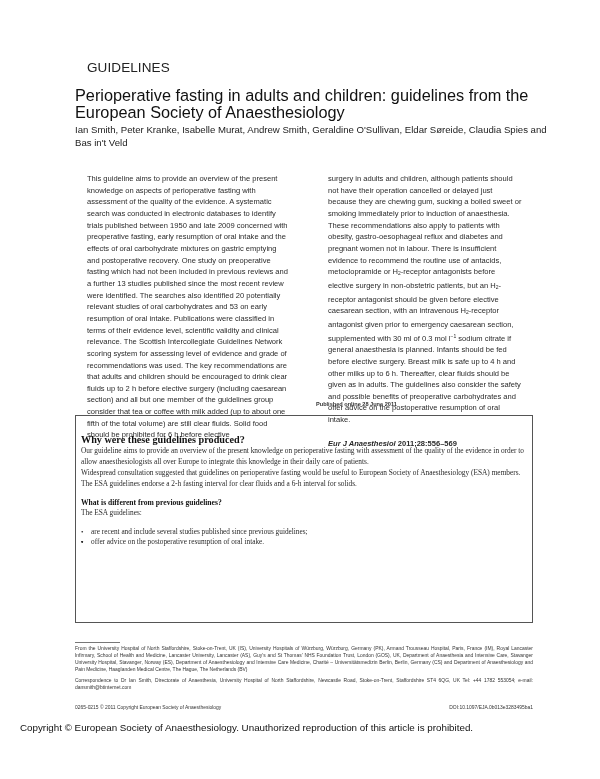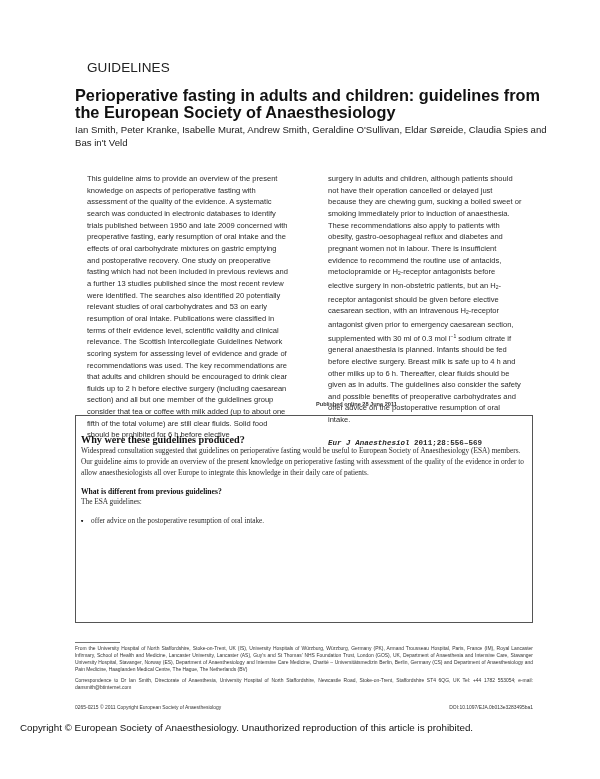--- a/index.html
+++ b/index.html
@@ -5,35 +5,35 @@
     * { margin: 0; padding: 0; box-sizing: border-box; }
     html, body { width: 600px; height: 779px; background: #ffffff; overflow: hidden; }
     body { position: relative; color: #1a1a1a; font-family: "Liberation Sans", sans-serif; }
 
     .section-label {
       position: absolute; left: 87px; top: 60px;
       font-size: 13.5px; letter-spacing: 0.1px; color: #222;
     }
     .title {
       position: absolute; left: 75px; top: 87px; width: 470px;
-      font-size: 16.3px; font-weight: bold; line-height: 17px; color: #111;
+      font-size: 16.3px; font-weight: normal; line-height: 17px; color: #111;
     }
     .authors {
       position: absolute; left: 75px; top: 123px; width: 480px;
       font-size: 9.6px; line-height: 13px; color: #222;
     }
     .col {
       position: absolute; top: 161px;
       font-size: 7.55px; line-height: 11.65px; color: #2a2a2a;
       text-align: left;
     }
     .col-left { left: 75px; width: 228px; }
     .col-right { left: 316px; width: 218px; top: 161px; }
     .col p { margin: 12px; }
-    .citation { margin-top: 0; font-family: Liberation Mono, monospace; }
+    .citation { margin-top: 0; }
     .citation .journal { font-weight: bold; font-style: italic; }
     .citation .ref { font-weight: bold; }
     .pubdate {
       position: absolute; left: 316px; top: 401px;
       font-size: 5.6px; color: #333; font-weight: bold;
     }
     .sub { font-size: 5px; vertical-align: -1px; }
     .sup { font-size: 5px; vertical-align: 3px; }
 
     .box {
@@ -84,26 +84,27 @@
 
 <div class="col col-right">
   <p><span>surgery in adults and children, although patients should not have their operation cancelled or delayed just because they are chewing gum, sucking a boiled sweet or smoking immediately prior to induction of anaesthesia. These recommendations also apply to patients with obesity, gastro-oesophageal reflux and diabetes and pregnant women not in labour. There is insufficient evidence to recommend the routine use of antacids, metoclopramide or H</span><span class="sub">2</span><span>-receptor antagonists before elective surgery in non-obstetric patients, but an H</span><span class="sub">2</span><span>-receptor antagonist should be given before elective caesarean section, with an intravenous H</span><span class="sub">2</span><span>-receptor antagonist given prior to emergency caesarean section, supplemented with 30 ml of 0.3 mol l</span><span class="sup">−1</span><span> sodium citrate if general anaesthesia is planned. Infants should be fed before elective surgery. Breast milk is safe up to 4 h and other milks up to 6 h. Thereafter, clear fluids should be given as in adults. The guidelines also consider the safety and possible benefits of preoperative carbohydrates and offer advice on the postoperative resumption of oral intake.</span></p>
   <p class="citation"><span class="journal">Eur J Anaesthesiol</span><span class="ref"> 2011;28:556–569</span></p>
 </div>
 
 <div class="pubdate">Published online 28 June 2011</div>
 
 <div class="box">
   <h3>Why were these guidelines produced?</h3>
+  <p>Our guideline aims to provide an overview of the present knowledge on perioperative fasting with assessment of the quality of the evidence in order to allow anaesthesiologists all over Europe to integrate this knowledge in their daily care of patients.</p>
   <p>Widespread consultation suggested that guidelines on perioperative fasting would be useful to European Society of Anaesthesiology (ESA) members.</p>
-  <p>Our guideline aims to provide an overview of the present knowledge on perioperative fasting with assessment of the quality of the evidence in order to allow anaesthesiologists all over Europe to integrate this knowledge in their daily care of patients.</p>
+  <p>The ESA guidelines endorse a 2-h fasting interval for clear fluids and a 6-h interval for solids.</p>
   <h4>What is different from previous guidelines?</h4>
   <p>The ESA guidelines:</p>
   <ul>
-    <li><span class="bullet">•</span></li>
+    <li><span class="bullet">•</span><span>are recent and include several studies published since previous guidelines;</span></li>
     <li><span class="bullet">•</span></li>
     <li><span class="bullet">•</span></li>
     <li><span class="bullet">•</span></li>
     <li><span class="bullet">•</span><span>offer advice on the postoperative resumption of oral intake.</span></li>
   </ul>
 </div>
 
 <div class="foot-rule"></div>
 <div class="footnotes">
   <p>From the University Hospital of North Staffordshire, Stoke-on-Trent, UK (IS), University Hospitals of Würzburg, Würzburg, Germany (PK), Armand Trousseau Hospital, Paris, France (IM), Royal Lancaster Infirmary, School of Health and Medicine, Lancaster University, Lancaster (AS), Guy's and St Thomas' NHS Foundation Trust, London (GOS), UK, Department of Anaesthesia and Intensive Care, Stavanger University Hospital, Stavanger, Norway (ES), Department of Anaesthesiology and Intensive Care Medicine, Charité – Universitätsmedizin Berlin, Berlin, Germany (CS) and Department of Anaesthesiology and Pain Medicine, Haaglanden Medical Centre, The Hague, The Netherlands (BV)</p>

